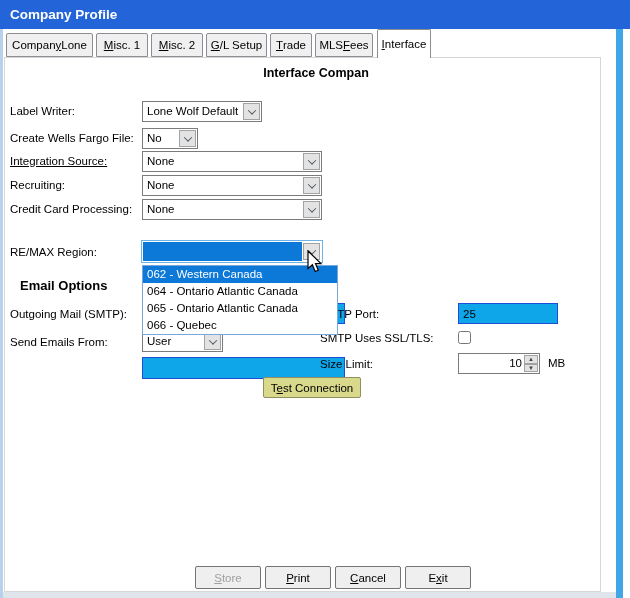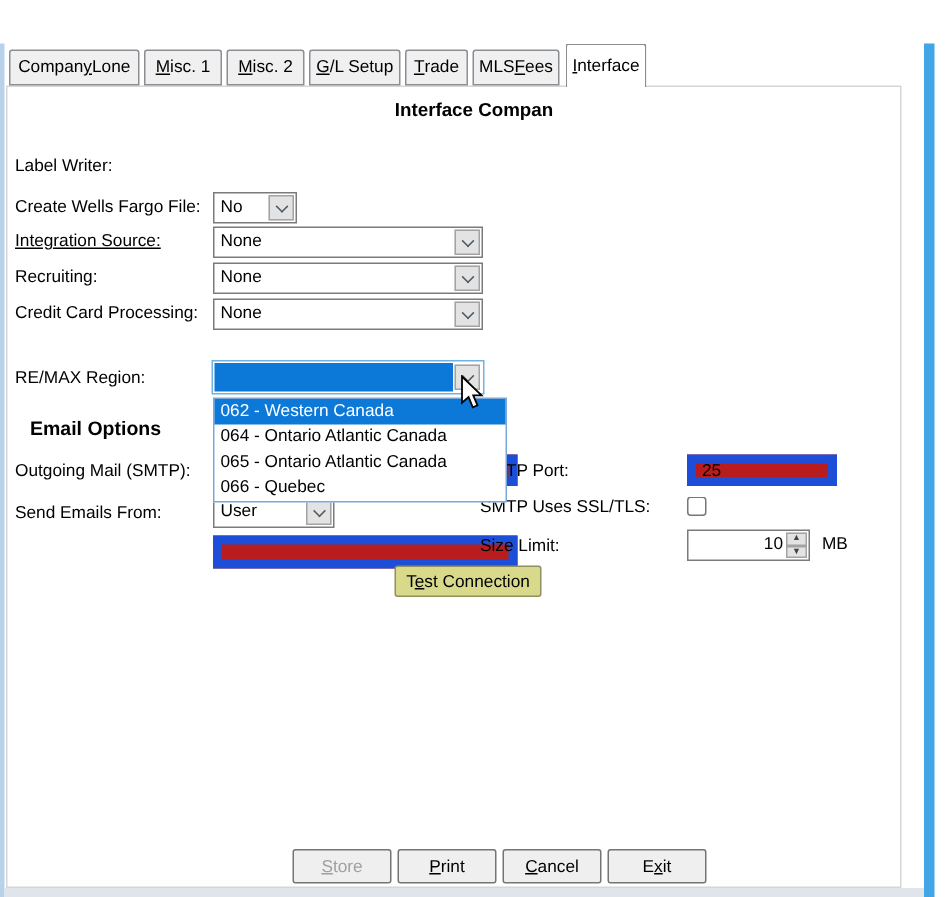--- a/index.html
+++ b/index.html
@@ -43,21 +43,21 @@
                 font-size:11.5px; line-height:18px; white-space:nowrap; overflow:hidden; }
   .cbtn { position:absolute; top:1px; right:1px; bottom:1px; width:17px;
           background:#e3e3e3; border:1px solid #a3a3a3;
           display:flex; align-items:center; justify-content:center; }
   .chev { width:6px; height:6px; border-left:1.5px solid #4f5a63; border-bottom:1.5px solid #4f5a63;
           transform:rotate(-45deg) translate(1px,-1px); }
   
   .combo.focused { border:1px solid #6fb2e4; padding:1px; z-index:5; }
   .combo.focused .fill { position:absolute; left:1px; top:1px; bottom:1px; right:20px; background:#0c78d8; }
   
-  .tbox { position:absolute; border:6px solid #1d4ed8; background:#b91c1c; z-index:2;
+  .tbox { position:absolute; border:1px solid #1d4ed8; background:#0ea5e9; z-index:2;
           font-size:11.5px; padding:0 4px; font-family:inherit; color:#000; }
   input.tbox { outline:none; }
   
   .dlist { position:absolute; left:142px; top:265px; width:196px; height:70px;
            background:#fff; border:1px solid #79a7d9; z-index:6; }
   .ditem { height:17px; line-height:17px; font-size:11.5px; padding-left:4px; white-space:nowrap; }
   .ditem.sel { background:#0c78d8; color:#fff; }
   
   .chk { position:absolute; left:458px; top:331px; width:13px; height:13px; margin:0; z-index:2; }
   
@@ -77,20 +77,23 @@
   .btn.test { left:263px; top:377px; width:98px; height:21px; background:#d9d98c; border-color:#8f8f5f; }
   .btn.bottom { top:566px; width:66px; height:23px; }
   .btn.disabled { color:#a0a0a0; }
   .cursor { position:absolute; left:306px; top:250px; z-index:10; }
 </style>
 </head>
 <body>
 
 <div class="window">
 
+  <div class="titlebar">
+    <span>Company Profile</span>
+  </div>
 
   <div class="border-left"></div>
   <div class="border-right"></div>
   <div class="border-bottom"></div>
 
   <div class="panel"></div>
 
   <div class="tab" style="left:6px;width:87px;">
     <span>Compan</span>
       <span class="mn">y</span>
@@ -118,20 +121,26 @@
       <span>ees</span>
   </div>
   <div class="tab selected" style="left:377px;width:54px;">
     <span class="mn">I</span>
       <span>nterface</span>
   </div>
 
   <div class="h-interface">Interface Compan</div>
 
   <div class="lbl lcol" style="top:101px;">Label Writer:</div>
+  <div class="combo" style="left:142px;top:101px;width:120px;height:21px;">
+    <div class="val">Lone Wolf Default</div>
+    <div class="cbtn">
+        <div class="chev"></div>
+      </div>
+  </div>
 
   <div class="lbl lcol" style="top:128px;">Create Wells Fargo File:</div>
   <div class="combo" style="left:142px;top:128px;width:56px;height:21px;">
     <div class="val">No</div>
     <div class="cbtn">
         <div class="chev"></div>
       </div>
   </div>
 
   <div class="lbl lcol" style="top:151px;text-decoration:underline;">Integration Source:</div>

